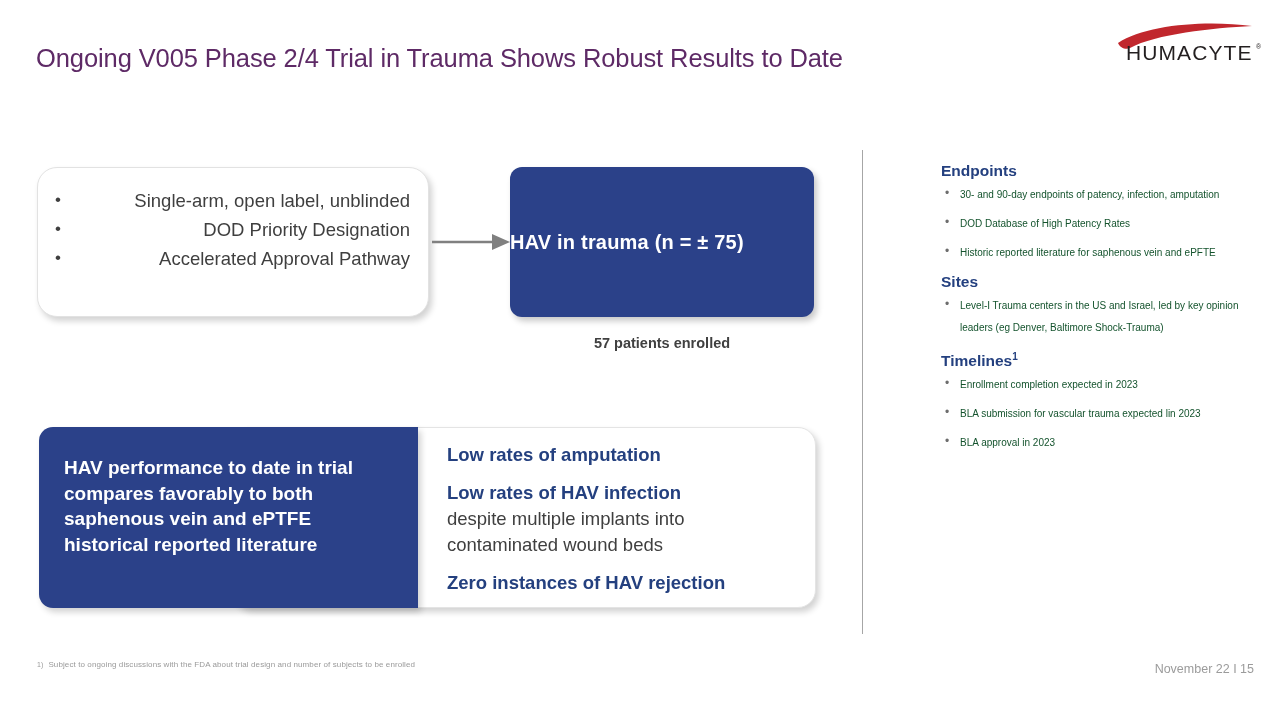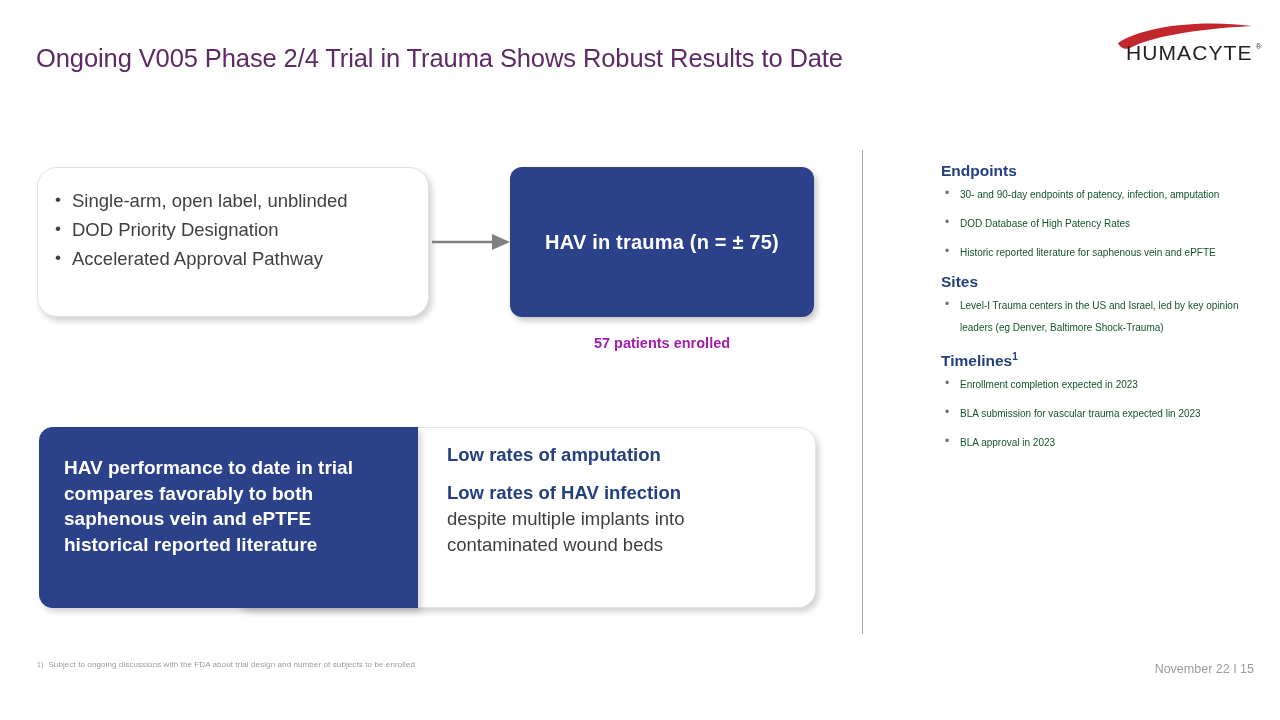--- a/index.html
+++ b/index.html
@@ -45,20 +45,21 @@
     position: absolute;
     left: 37px;
     top: 167px;
     width: 392px;
     height: 150px;
     background: #ffffff;
     border: 1px solid #e2e2e2;
     border-radius: 20px;
     box-shadow: 3px 4px 6px rgba(0,0,0,0.18);
     box-sizing: border-box;
+    text-align: right;
   }
   #design-list {
     margin: 0;
     padding: 20px 18px 0 34px;
     list-style: none;
   }
   #design-list li {
     position: relative;
     font-size: 18.5px;
     line-height: 26px;
@@ -88,37 +89,37 @@
     position: absolute;
     left: 510px;
     top: 167px;
     width: 304px;
     height: 150px;
     background: #2b4189;
     border-radius: 12px;
     box-shadow: 3px 4px 6px rgba(0,0,0,0.22);
     display: flex;
     align-items: center;
-    justify-content: center;
+    justify-content: flex-start;
   }
   #hav-label {
     color: #ffffff;
     font-size: 20px;
     font-weight: bold;
     letter-spacing: 0.2px;
   }
   #enrolled {
     position: absolute;
     left: 510px;
     top: 335px;
     width: 304px;
     text-align: center;
     font-size: 14.5px;
     font-weight: bold;
-    color: #a21caf;
+    color: #404040;
   }
 
   
   #results-white {
     position: absolute;
     left: 232px;
     top: 427px;
     width: 584px;
     height: 181px;
     background: #ffffff;
@@ -277,20 +278,21 @@
   <div id="results-blue">
     <div id="results-blue-text">HAV performance to date in trial compares favorably to both saphenous vein and ePTFE historical reported literature</div>
   </div>
 
   <div id="results-points">
     <div class="rp-strong">Low rates of amputation</div>
     <div class="rp-gap"></div>
     <div class="rp-strong">Low rates of HAV infection</div>
     <div class="rp-plain">despite multiple implants into contaminated wound beds</div>
     <div class="rp-gap"></div>
+    <div class="rp-strong">Zero instances of HAV rejection</div>
   </div>
 
   <div id="divider"></div>
 
   <div id="right-col">
 
     <div class="rc-head">
       <span>Endpoints</span>
     </div>
     <ul class="rc-list">

